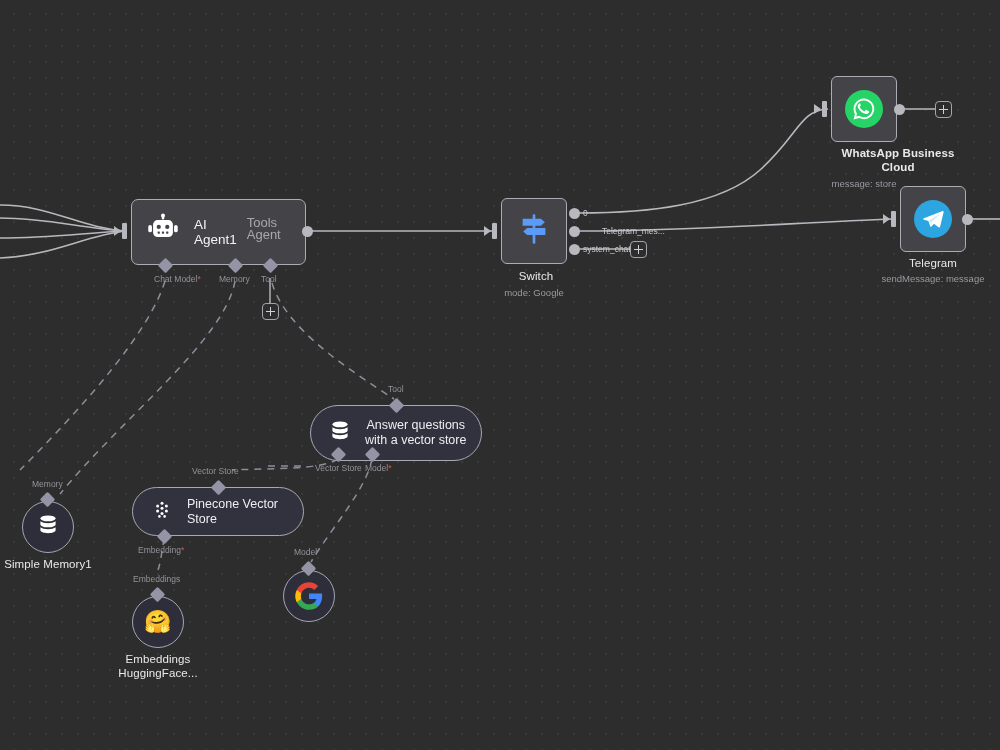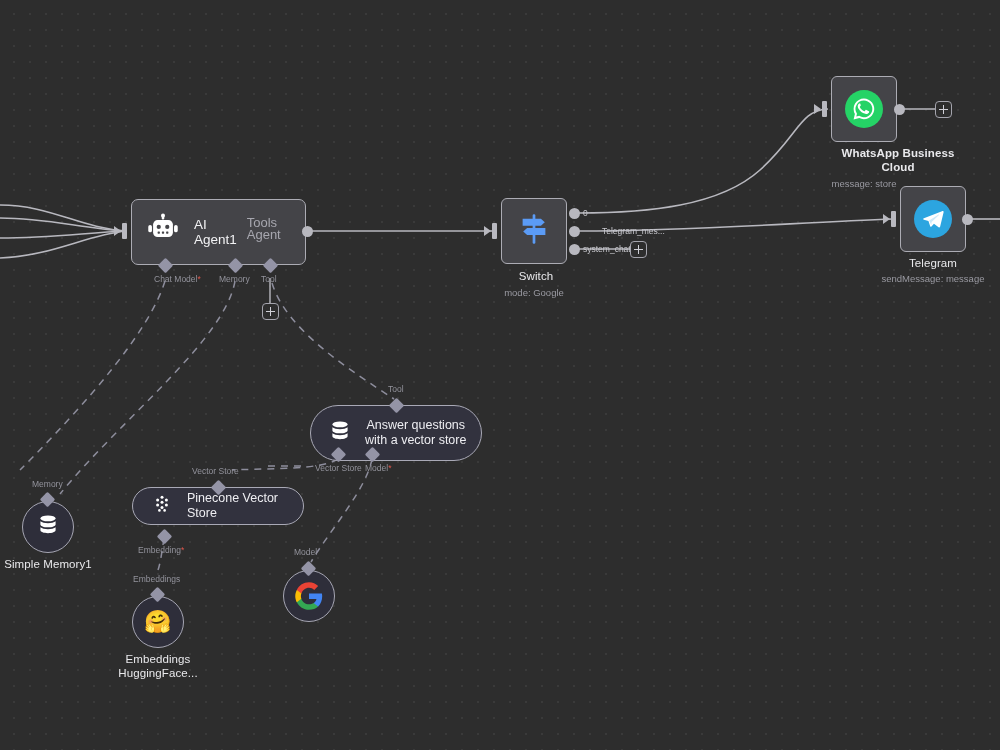--- a/index.html
+++ b/index.html
@@ -299,21 +299,21 @@
     <div class="pill-text">Answer questions
 with a vector store</div>
   </div>
   <div class="diamond" style="left:391px; top:400px;"></div>
   <div class="ep-label" style="left:388px; top:384px;">Tool</div>
   <div class="diamond" style="left:333px; top:449px;"></div>
   <div class="diamond" style="left:367px; top:449px;"></div>
   <div class="ep-label" style="left:315px; top:463px;"><span>Vector Store</span></div>
   <div class="ep-label" style="left:365px; top:463px;"><span>Model</span><span class="req">*</span></div>
 
-  <div class="pill" style="left:132px; top:487px; width:172px; height:38px;">
+  <div class="pill" style="left:132px; top:487px; width:172px; height:49px;">
     <span>
       <svg width="24" height="24" viewBox="0 0 24 24" fill="#ffffff">
         <circle cx="12" cy="5.2" r="1.5"></circle>
           <circle cx="7.6" cy="8" r="1.5"></circle>
         <circle cx="16.4" cy="8" r="1.5"></circle>
           <circle cx="12" cy="10.2" r="1.5"></circle>
         <circle cx="7.6" cy="13" r="1.5"></circle>
           <circle cx="16.4" cy="13" r="1.5"></circle>
         <circle cx="12" cy="15.4" r="1.5"></circle>
           <circle cx="9.4" cy="18.4" r="1.3"></circle>

